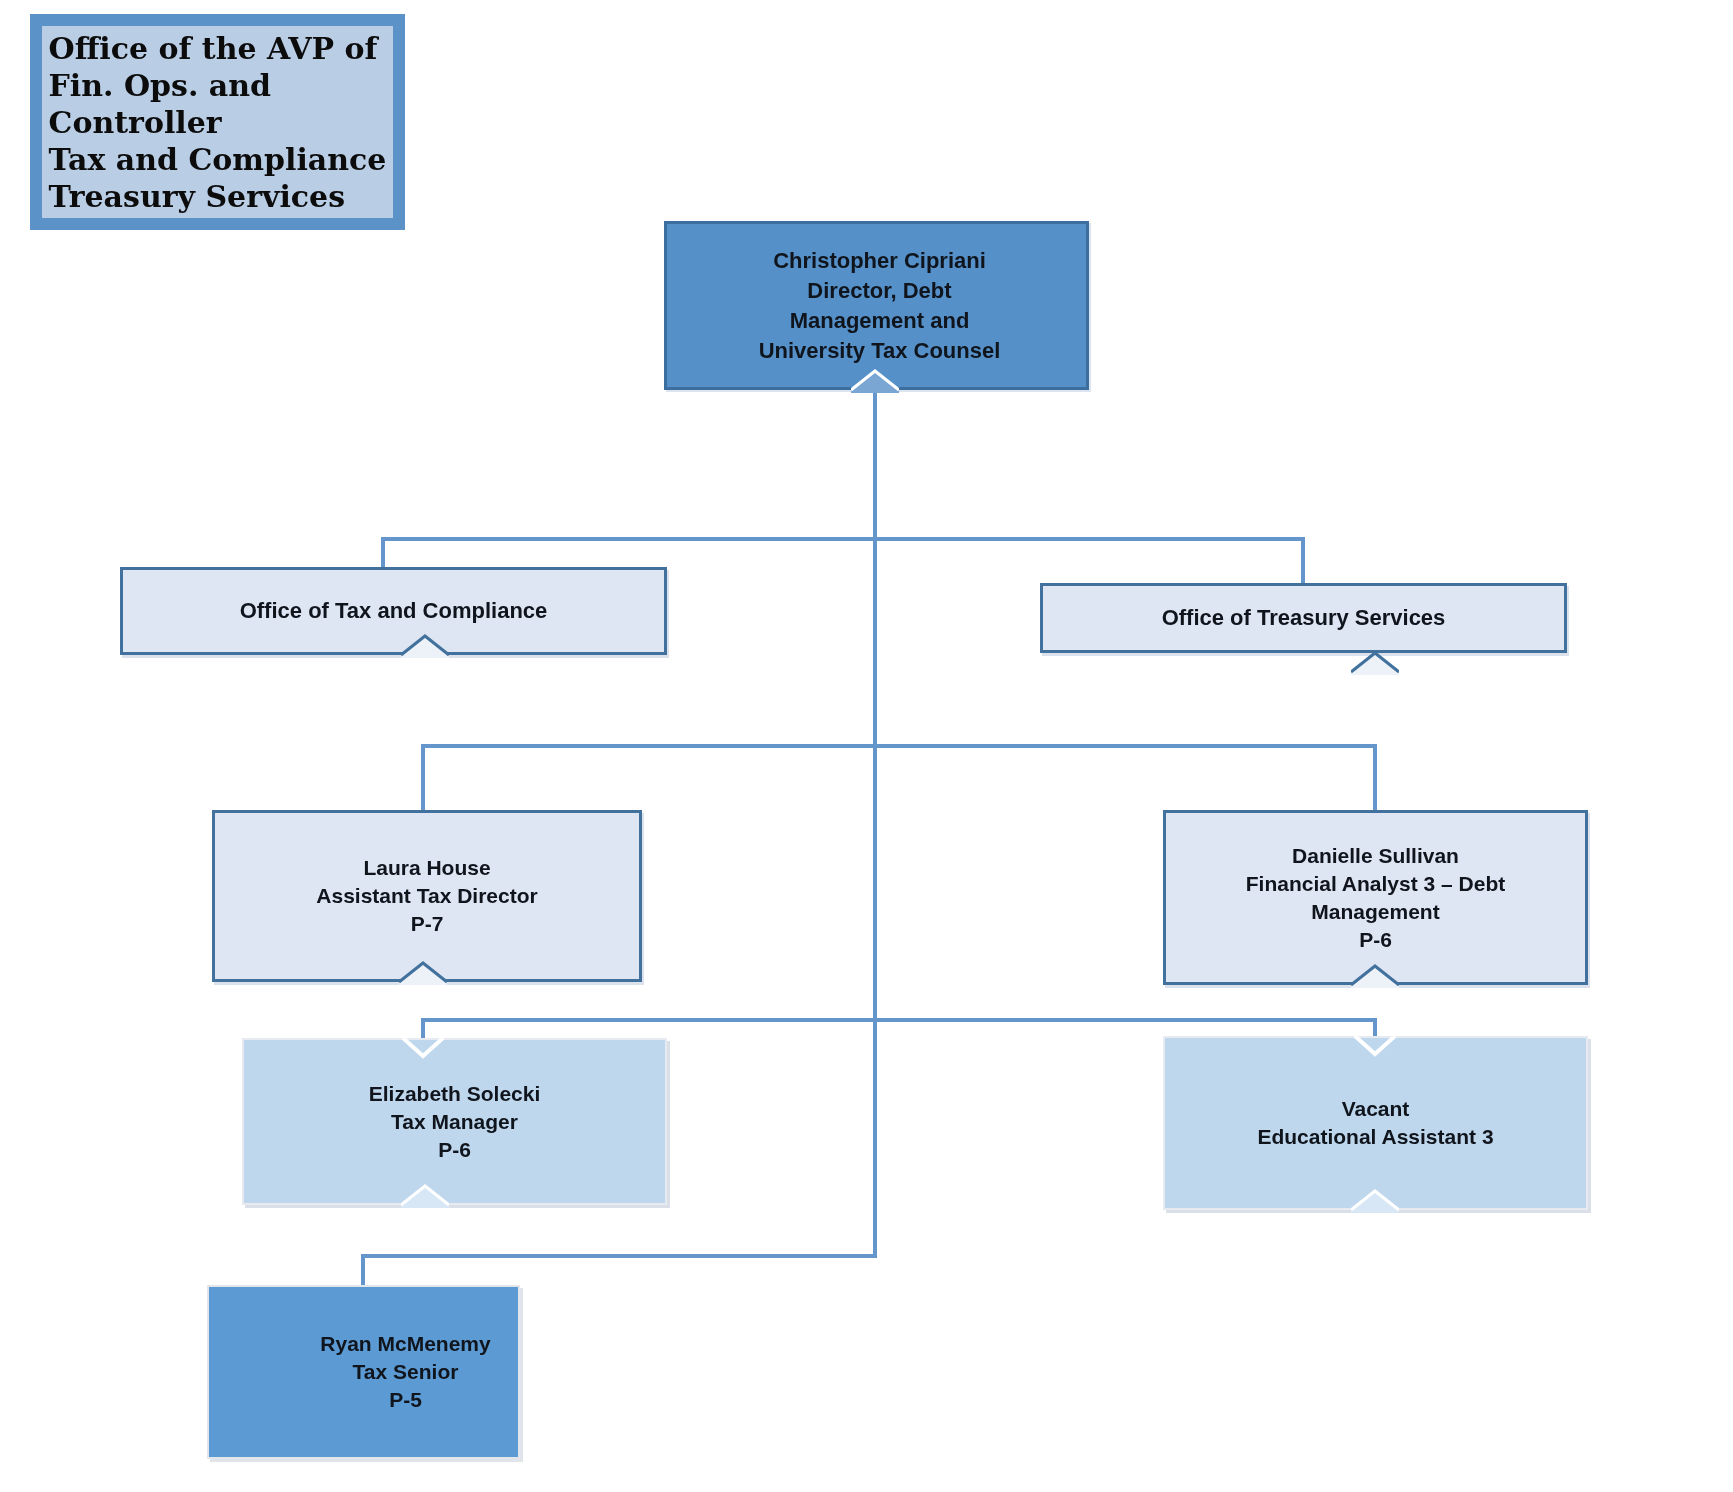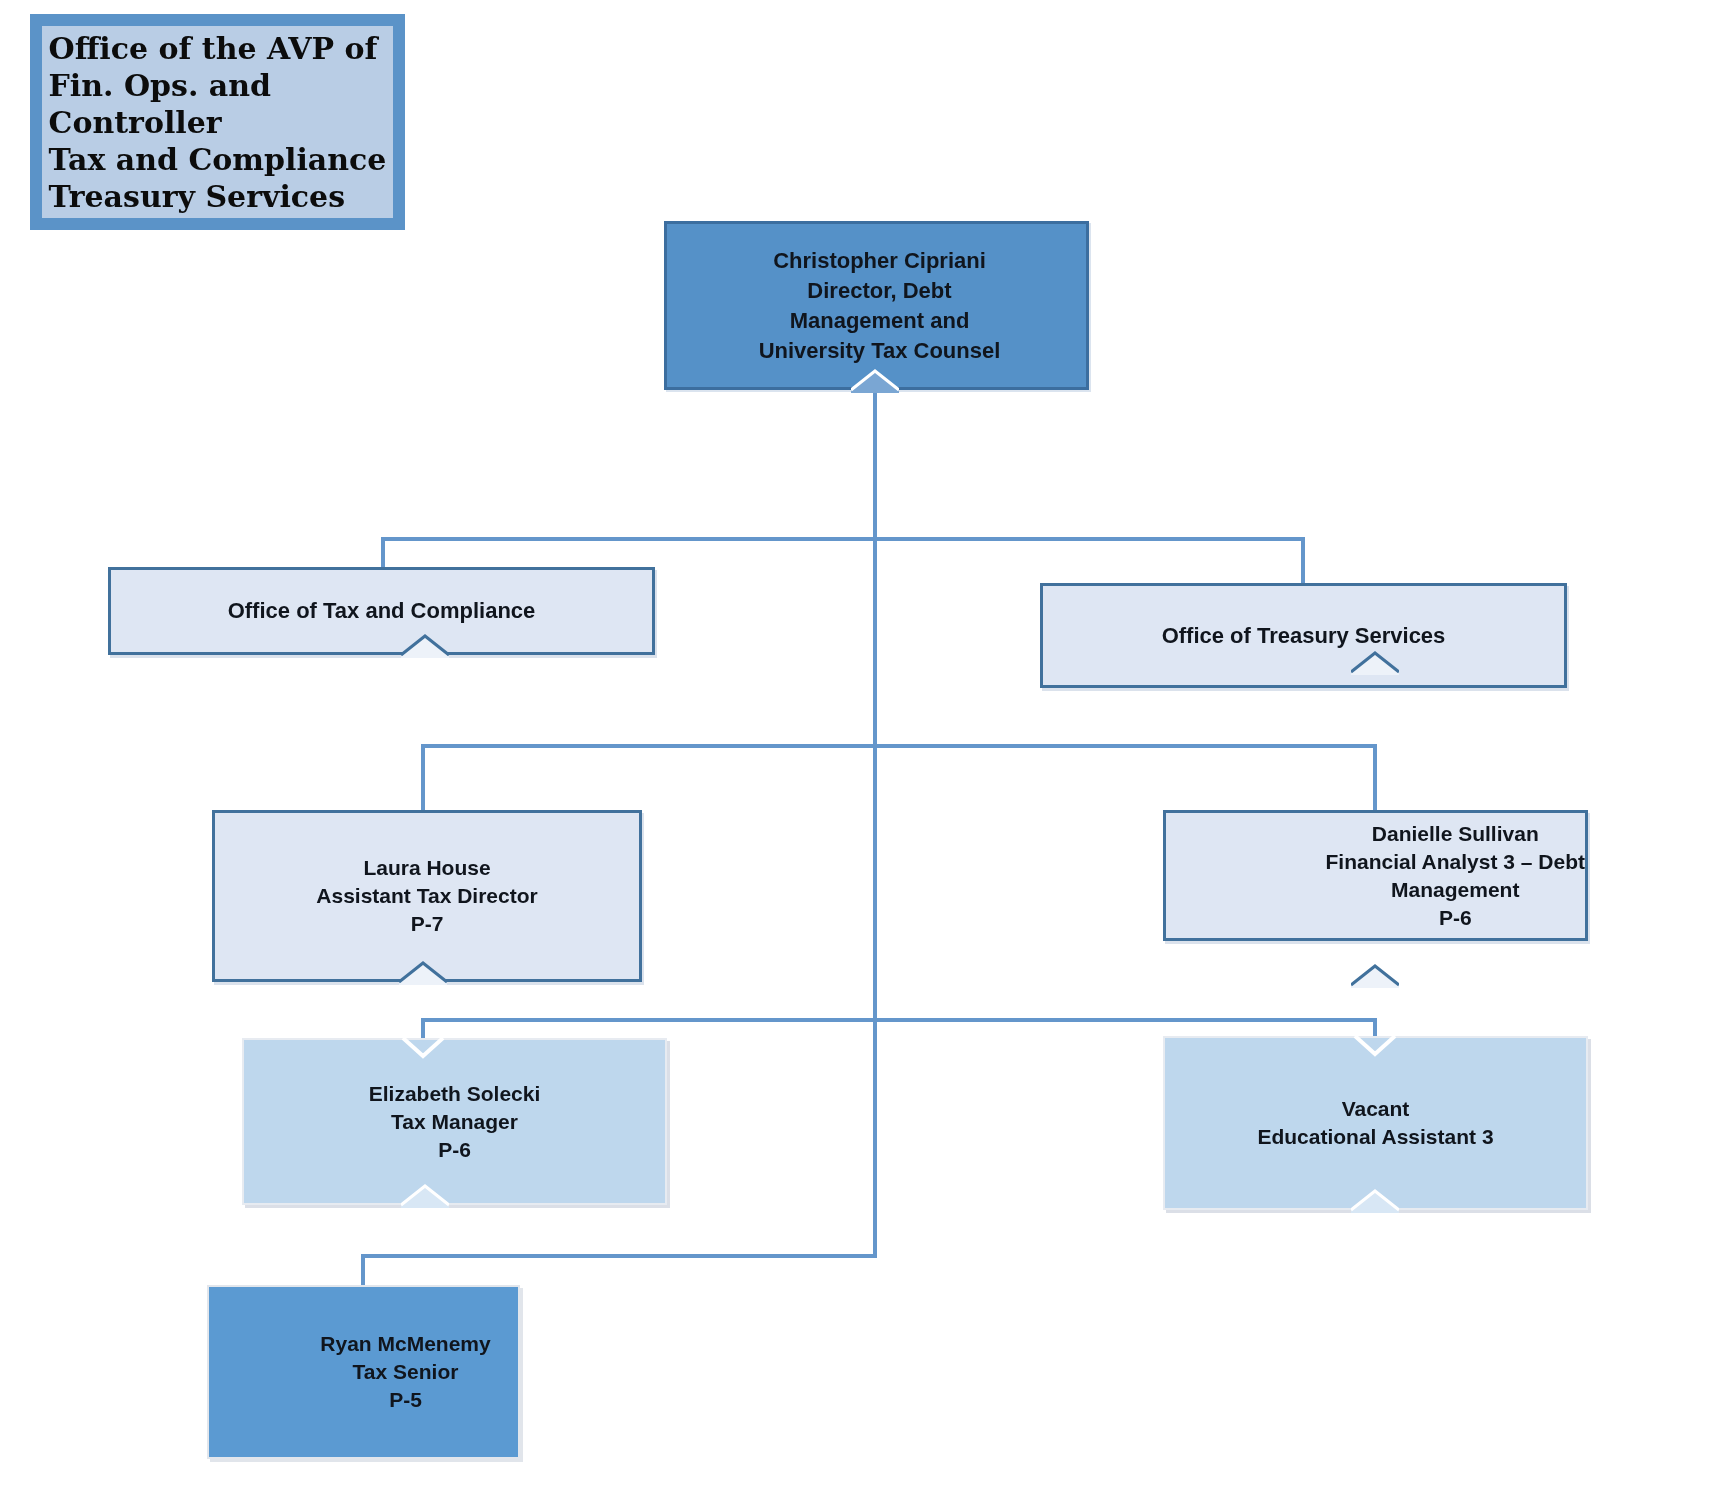--- a/index.html
+++ b/index.html
@@ -94,35 +94,35 @@
 Treasury Services</div>
   </div>
 
   <div class="node style-deep" style="left:664px;top:221px;width:425px;height:169px;">
     <div class="node-text">Christopher Cipriani
 Director, Debt
 Management and
 University Tax Counsel</div>
   </div>
 
-  <div class="node style-light one-line" style="left:108px;top:567px;width:547px;height:88px;">
+  <div class="node style-light one-line" style="left:120px;top:567px;width:547px;height:88px;">
     <div class="node-text">Office of Tax and Compliance</div>
   </div>
 
-  <div class="node style-light one-line" style="left:1040px;top:583px;width:527px;height:105px;">
+  <div class="node style-light one-line" style="left:1040px;top:583px;width:527px;height:70px;">
     <div class="node-text">Office of Treasury Services</div>
   </div>
 
   <div class="node style-light" style="left:212px;top:810px;width:430px;height:172px;">
     <div class="node-text">Laura House
 Assistant Tax Director
 P-7</div>
   </div>
 
-  <div class="node style-light" style="left:1163px;top:810px;width:425px;height:131px;justify-content:flex-end;">
+  <div class="node style-light" style="left:1163px;top:810px;width:425px;height:175px;">
     <div class="node-text">Danielle Sullivan
 Financial Analyst 3 – Debt
 Management
 P-6</div>
   </div>
 
   <div class="node style-pale" style="left:207px;top:1038px;width:425px;height:167px;margin-left:35px;">
     <div class="node-text">Elizabeth Solecki
 Tax Manager
 P-6</div>

